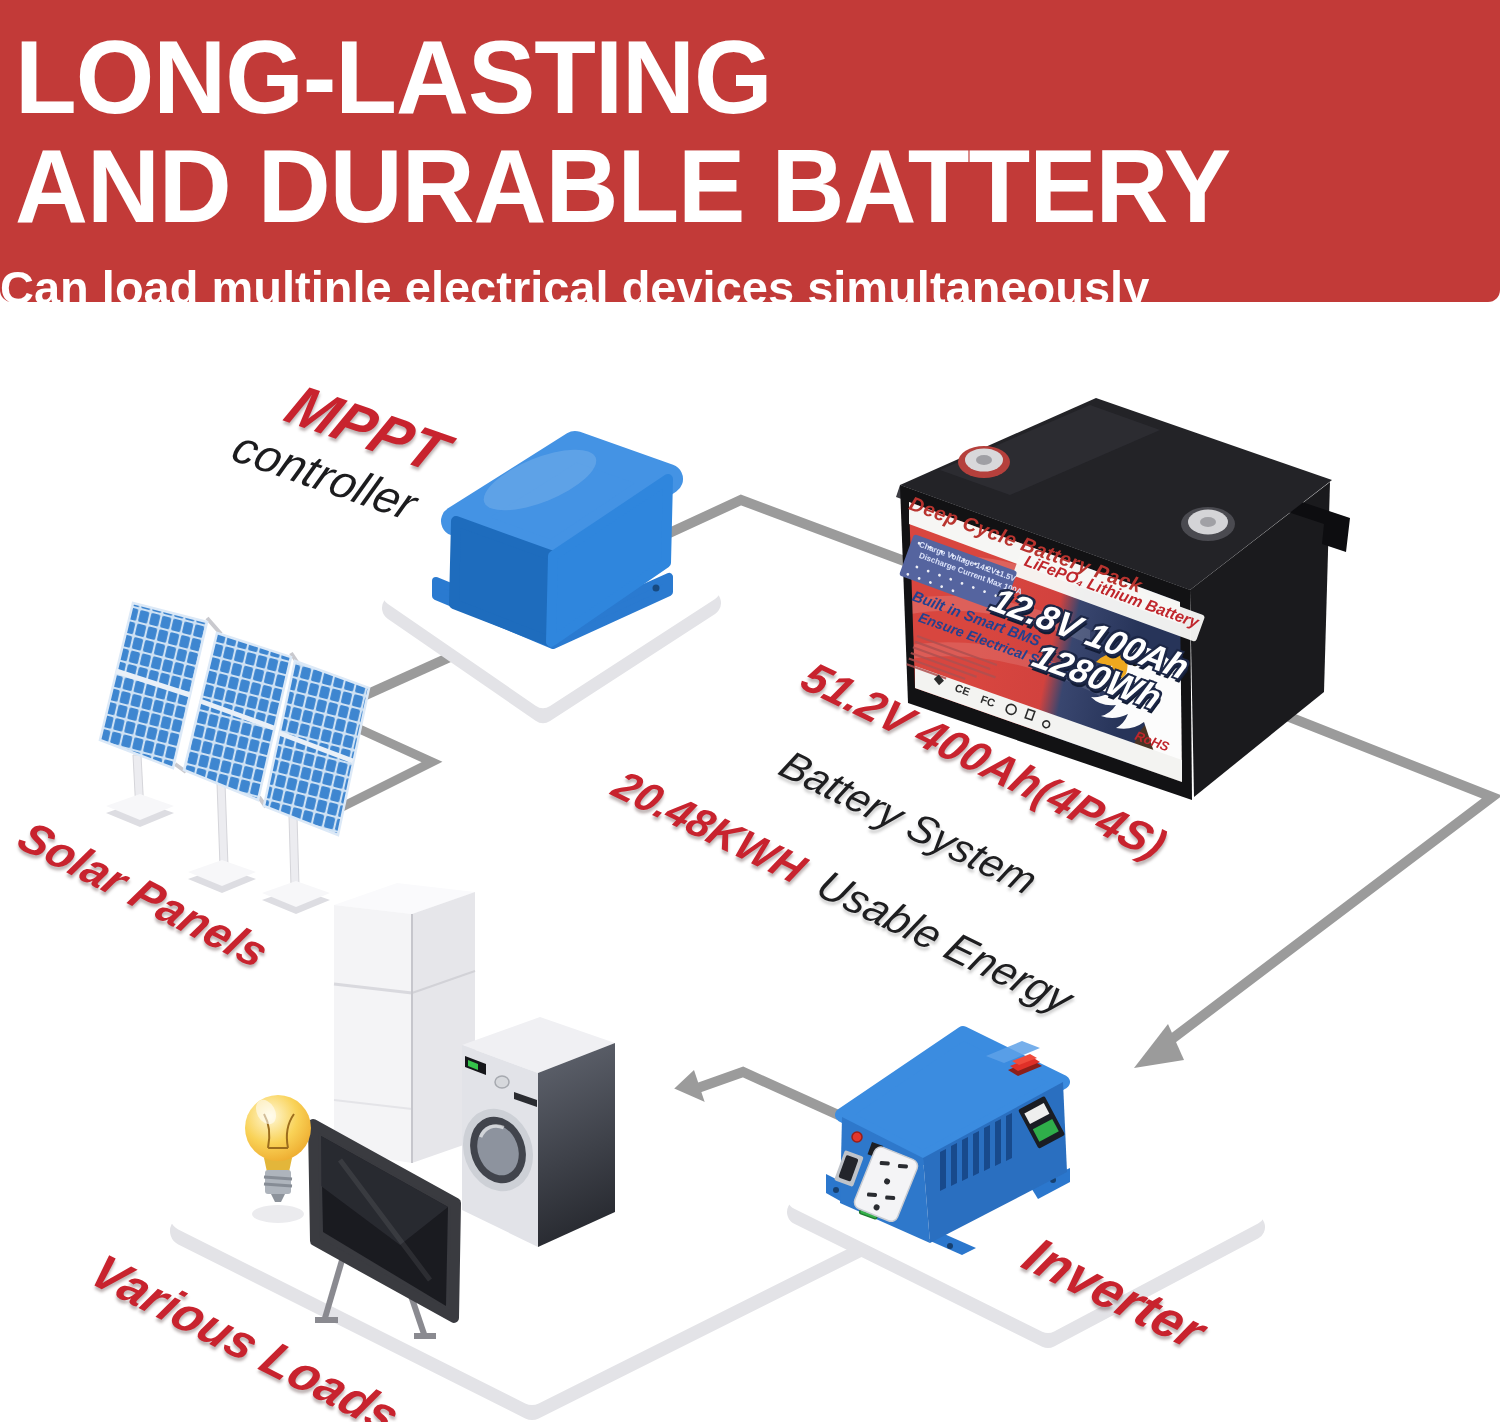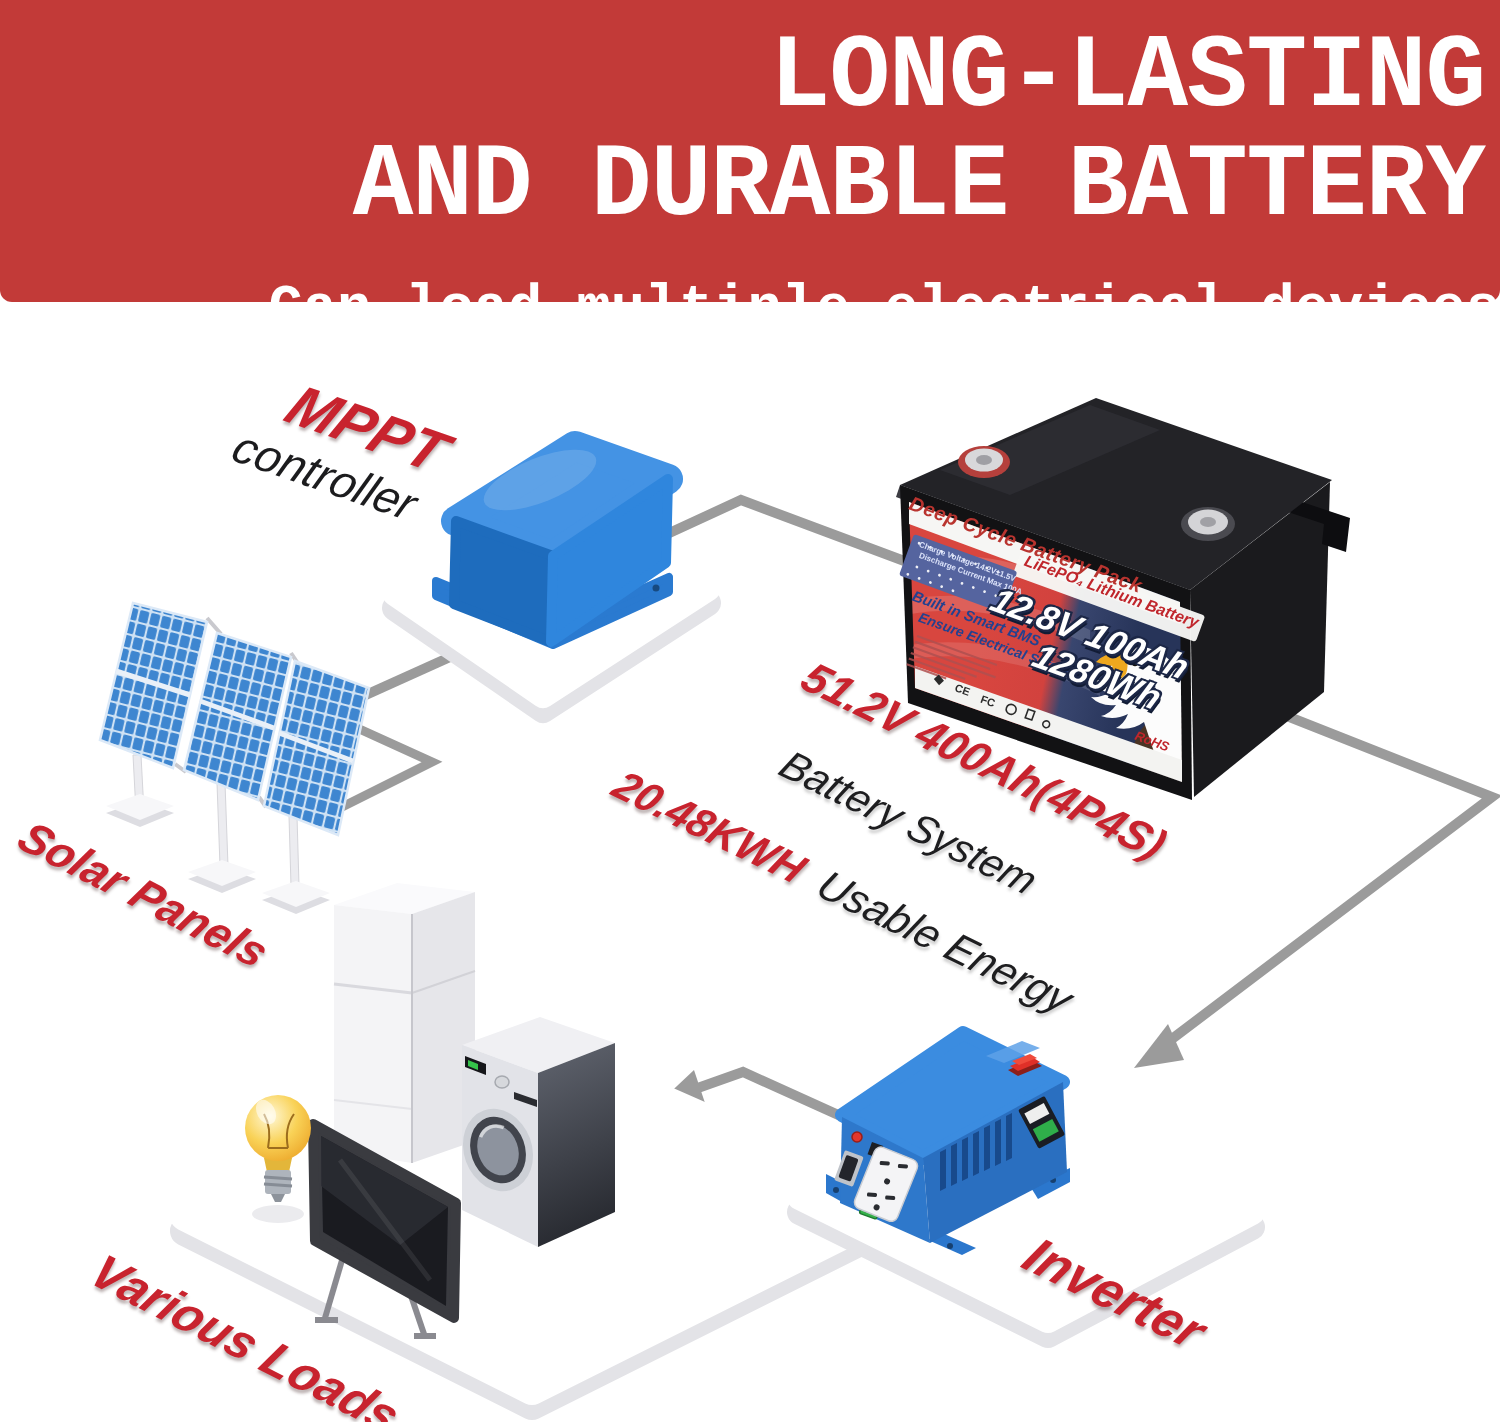--- a/index.html
+++ b/index.html
@@ -1,25 +1,25 @@
 <!DOCTYPE html>
 <html><head>
 <meta charset="utf-8">
 <style>
   html,body{margin:0;padding:0;background:#fff;}
   #stage{position:relative;width:1500px;height:1422px;background:#ffffff;overflow:hidden;
          font-family:"Liberation Sans", sans-serif;}
   
   #banner{position:absolute;left:0;top:0;width:1500px;height:302px;background:#c23a38;
-          border-radius:0 0 12px 12px;text-align:right;color:#fff;z-index:3;font-family:Liberation Mono, monospace;}
+          border-radius:0 0 12px 12px;text-align:left;color:#fff;z-index:3;}
   .banner-title{font-weight:700;font-size:103px;line-height:1.0;letter-spacing:-1px;
                 transform:scaleX(.98);}
   #banner-l1{margin-top:26px;}
   #banner-l2{margin-top:6px;}
-  #banner-sub{margin-top:39px;font-size:57px;font-weight:600;letter-spacing:0;}
+  #banner-sub{margin-top:22px;font-size:47px;font-weight:600;letter-spacing:0;}
   
   #diagram{position:absolute;left:0;top:0;width:1500px;height:1422px;z-index:1;}
   
   .ov{position:absolute;transform-origin:0 0;white-space:nowrap;z-index:2;}
   .red-display{color:#c8232e;font-weight:800;font-style:italic;
                text-shadow:2px 3px 3px rgba(70,40,40,.35);}
   .black-display{color:#1e1e20;font-weight:500;font-style:italic;
                text-shadow:2px 3px 3px rgba(90,90,90,.3);}
   .outline-navy{color:#ffffff;font-weight:800;font-style:italic;
       text-shadow:-2px -2px 0 #1c2747,2px -2px 0 #1c2747,-2px 2px 0 #1c2747,2px 2px 0 #1c2747,3px 4px 0 #121c35;}

